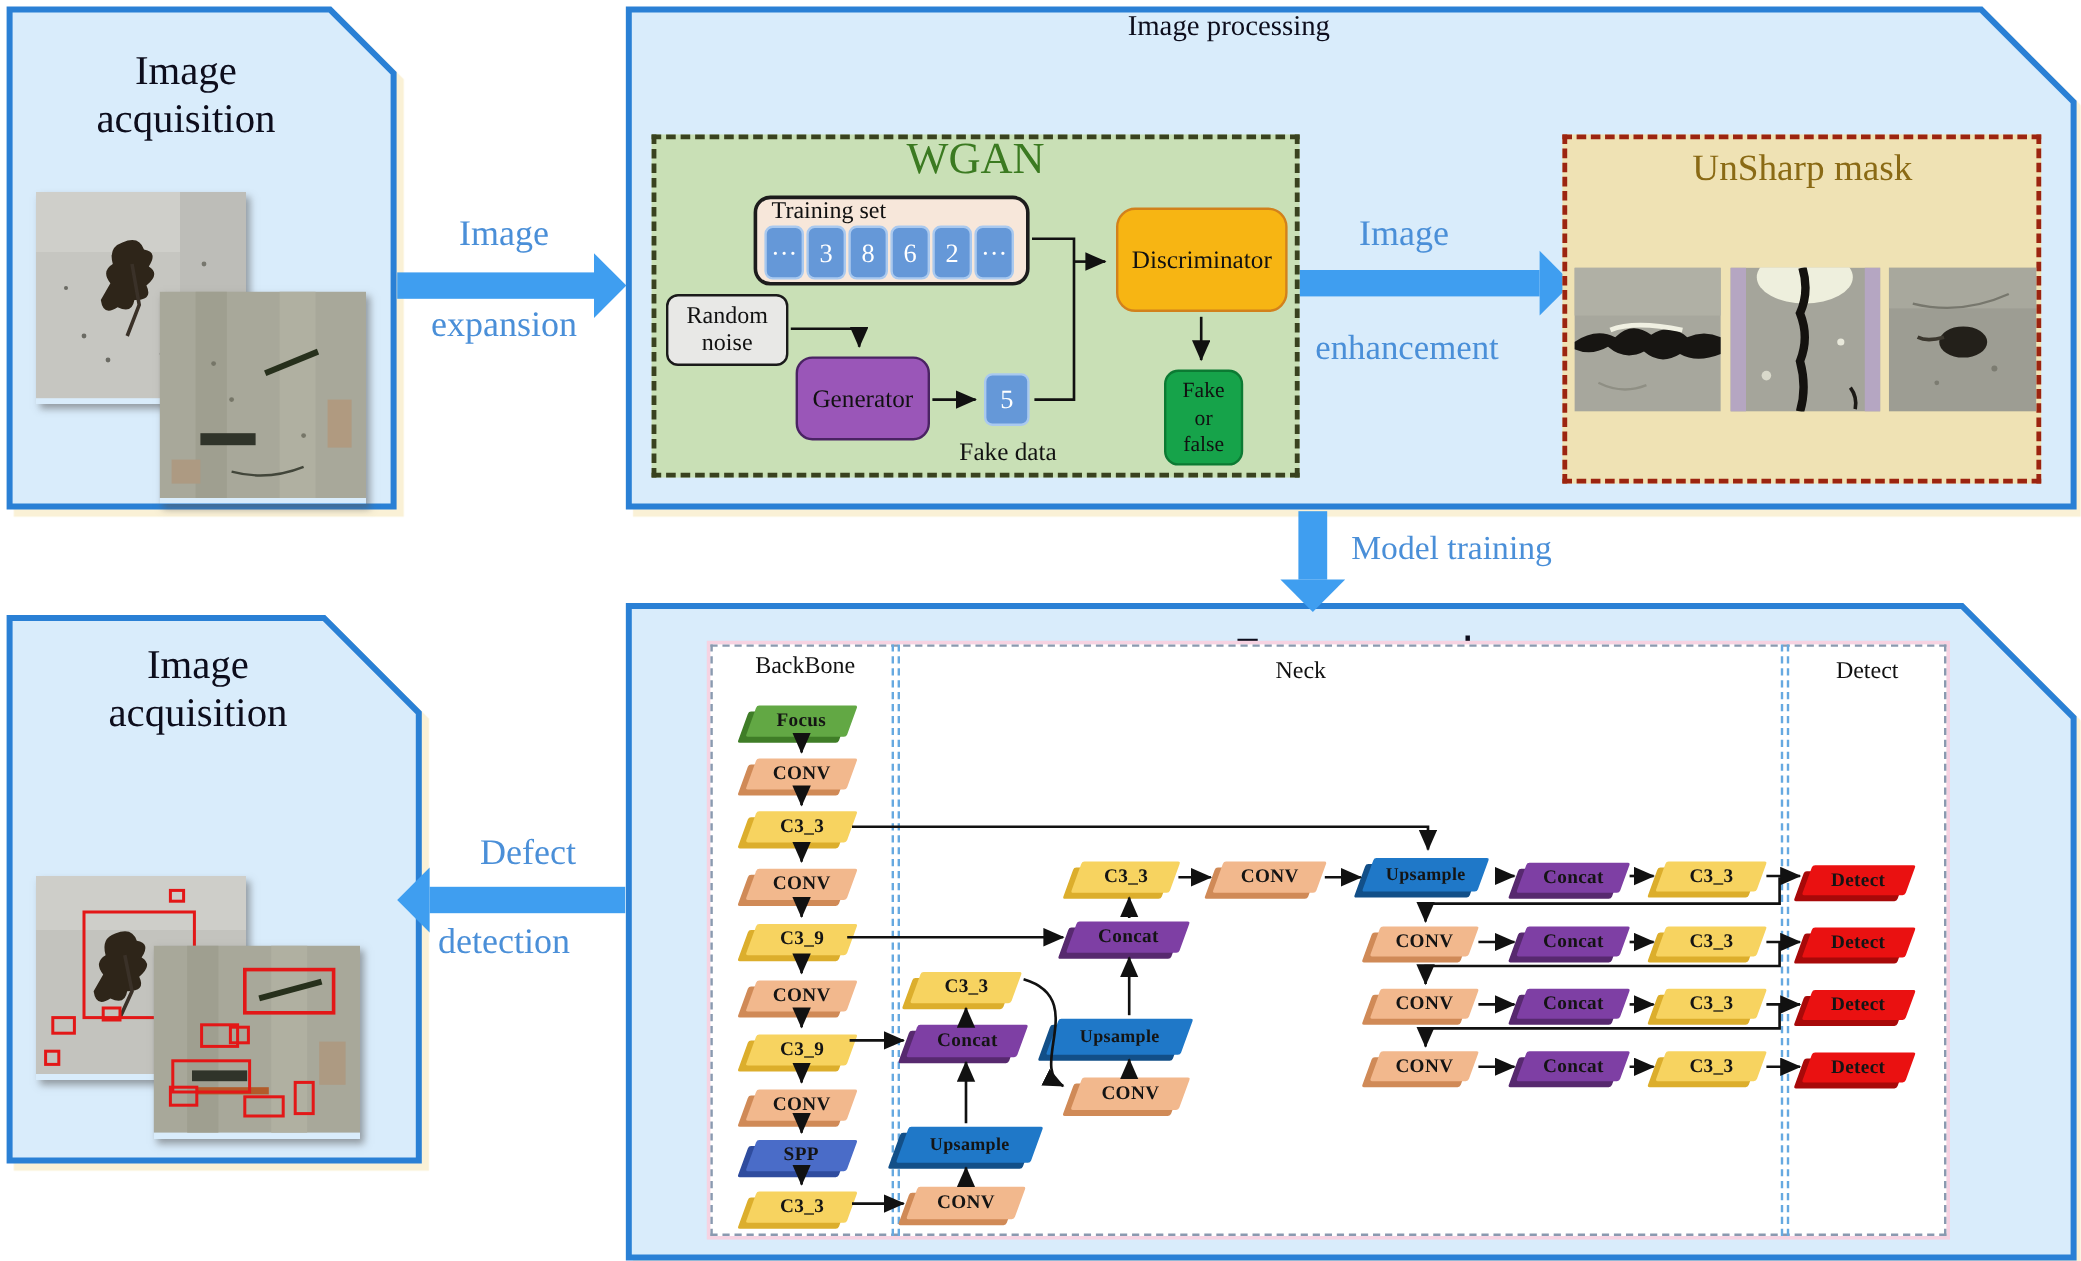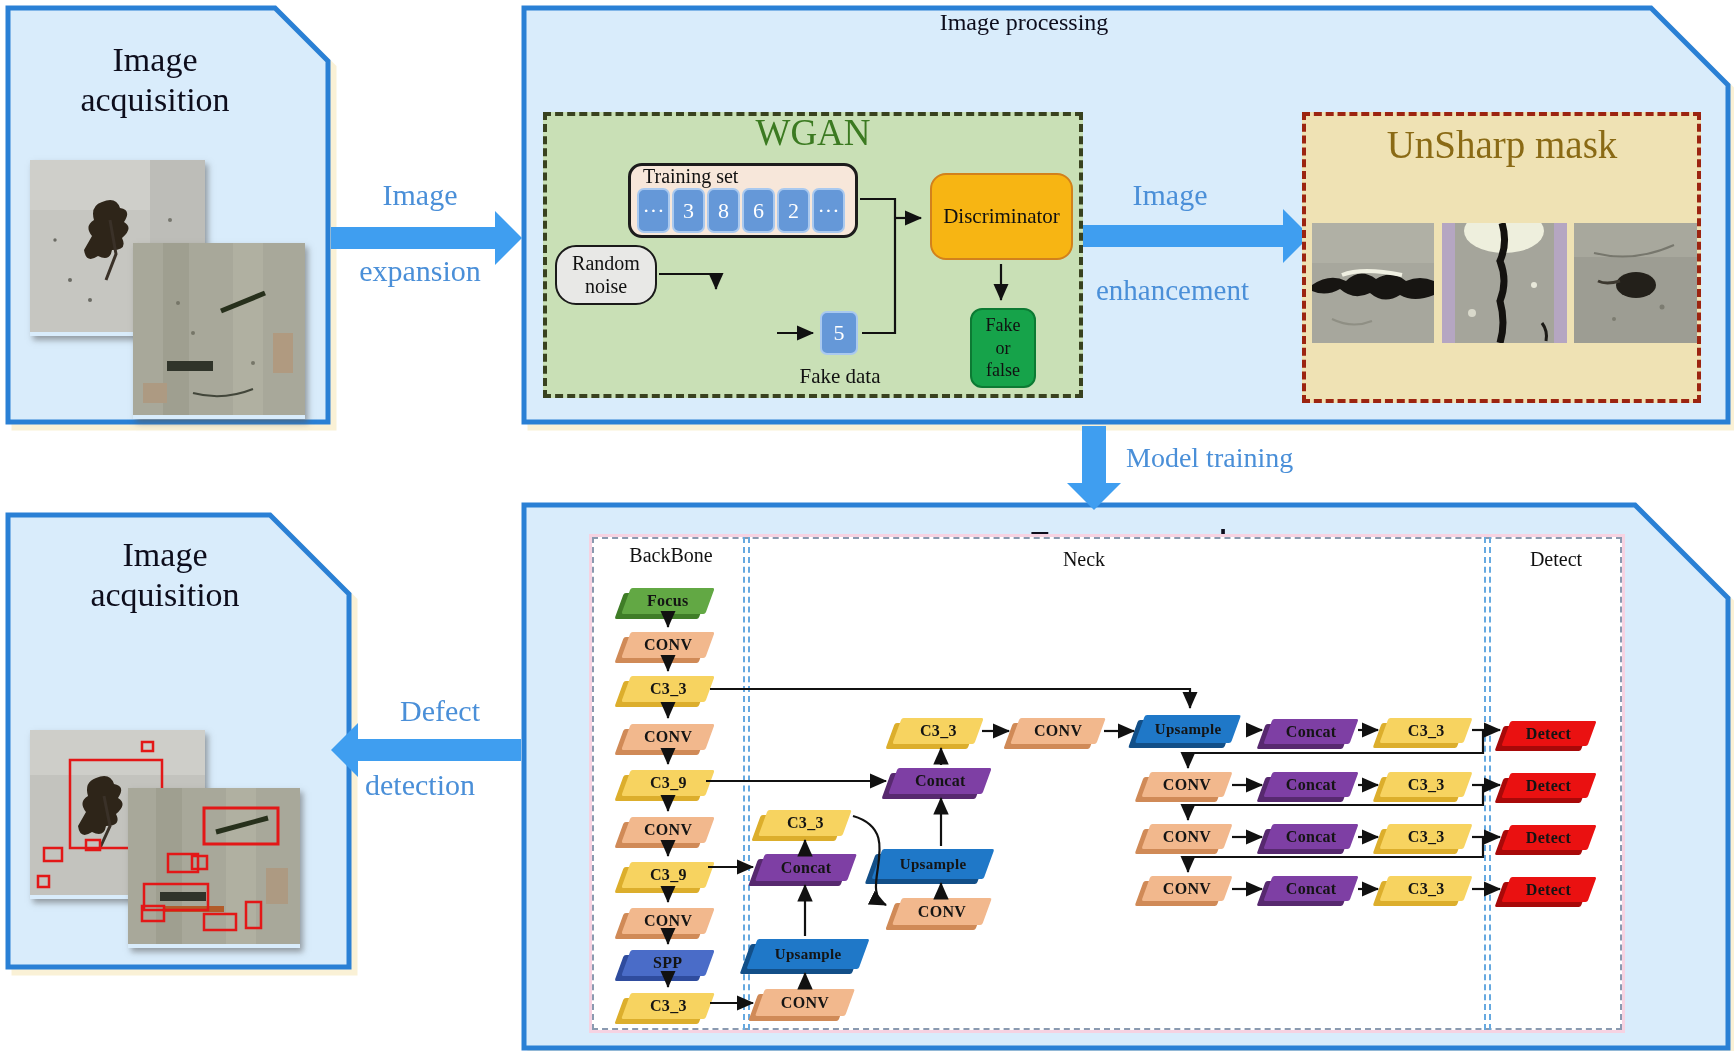--- a/index.html
+++ b/index.html
@@ -21,21 +21,21 @@
   #tslabel{position:absolute;left:643px;top:165px;font-size:20px;color:#111;}
   #tscells{position:absolute;left:637px;top:188px;display:flex;gap:2px;}
   .cell{width:33px;height:45px;background:#6598d8;border:2px solid #a9c9ef;border-radius:7px;
         box-sizing:border-box;color:#fff;font-size:22px;display:flex;align-items:center;justify-content:center;}
   .wnode{position:absolute;display:flex;align-items:center;justify-content:center;
          text-align:left;box-sizing:border-box;color:#111;}
   
   #unsharp{position:absolute;left:1302px;top:112px;width:399px;height:291px;background:#efe2b4;
            border:4px dashed #9c2410;box-sizing:border-box;}
   #unsharptitle{position:absolute;left:1352px;top:122px;width:300px;text-align:center;
-                color:#8a6a15;font-size:39px;}
+                color:#8a6a15;font-size:31px;}
   .uimg{position:absolute;top:223px;height:120px;}
   
   #yoloinner{position:absolute;left:592px;top:537px;width:1030px;height:493px;background:#fff;
              border:2px dashed #8a9ab0;box-shadow:0 0 0 3px #f6d3e2;box-sizing:border-box;}
   .vdiv{position:absolute;top:537px;height:493px;width:7px;border-left:2px dashed #66a9e0;
         border-right:2px dashed #66a9e0;box-sizing:border-box;}
   .collab{position:absolute;width:110px;text-align:center;font-size:20px;color:#111;}
   .slab{position:absolute;transform:skewX(-20deg);display:flex;align-items:center;justify-content:center;
         border-radius:2px;z-index:4;}
   .slab>span{transform:skewX(20deg);font-size:16px;font-weight:700;letter-spacing:0.3px;}
@@ -174,24 +174,25 @@
   <div id="tslabel">Training set</div>
   <div id="tscells">
       <div class="cell">···</div>
       <div class="cell">3</div>
       <div class="cell">8</div>
       <div class="cell">6</div>
       <div class="cell">2</div>
       <div class="cell">···</div>
     </div>
 
-  <div class="wnode" style="left:555px;top:245px;width:102px;height:60px;background:#e8e8e6;border:2.5px solid #1a1a1a;border-radius:21px;font-size:20px;line-height:1.15;flex-direction:column;">
+  <div class="wnode" style="left:555px;top:245px;width:102px;height:60px;background:#e8e8e6;border:2.5px solid #1a1a1a;border-radius:10px;font-size:20px;line-height:1.15;flex-direction:column;">
     <div>Random</div>
     <div>noise</div>
   </div>
+  <div class="wnode" style="left:663px;top:297px;width:112px;height:70px;background:#9a56b8;border:2px solid #4a2363;border-radius:14px;font-size:21px;">Generator</div>
   <div class="wnode" style="left:820px;top:311px;width:38px;height:44px;background:#6598d8;border:2px solid #a9c9ef;border-radius:7px;color:#fff;font-size:22px;">5</div>
   <div class="abs" style="left:780px;top:364px;width:120px;text-align:center;font-size:21px;color:#111;">Fake data</div>
   <div class="wnode" style="left:930px;top:173px;width:143px;height:87px;background:#f7b513;border:2px solid #d2811c;border-radius:16px;font-size:21px;">Discriminator</div>
   <div class="wnode" style="left:970px;top:308px;width:66px;height:80px;background:#16a34a;border:2px solid #0c7a33;border-radius:12px;font-size:18px;line-height:1.25;flex-direction:column;">
     <div>Fake</div>
     <div>or</div>
     <div>false</div>
   </div>
 
   <div id="unsharp"></div>

